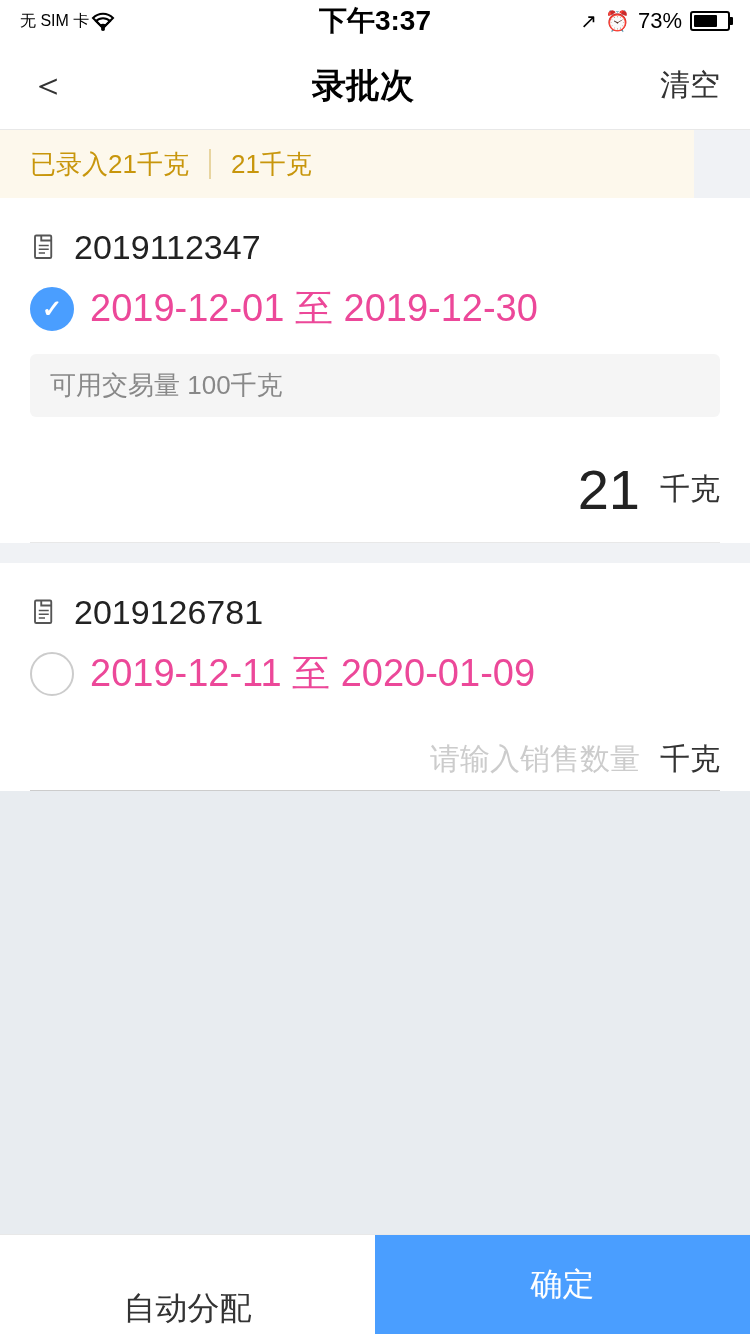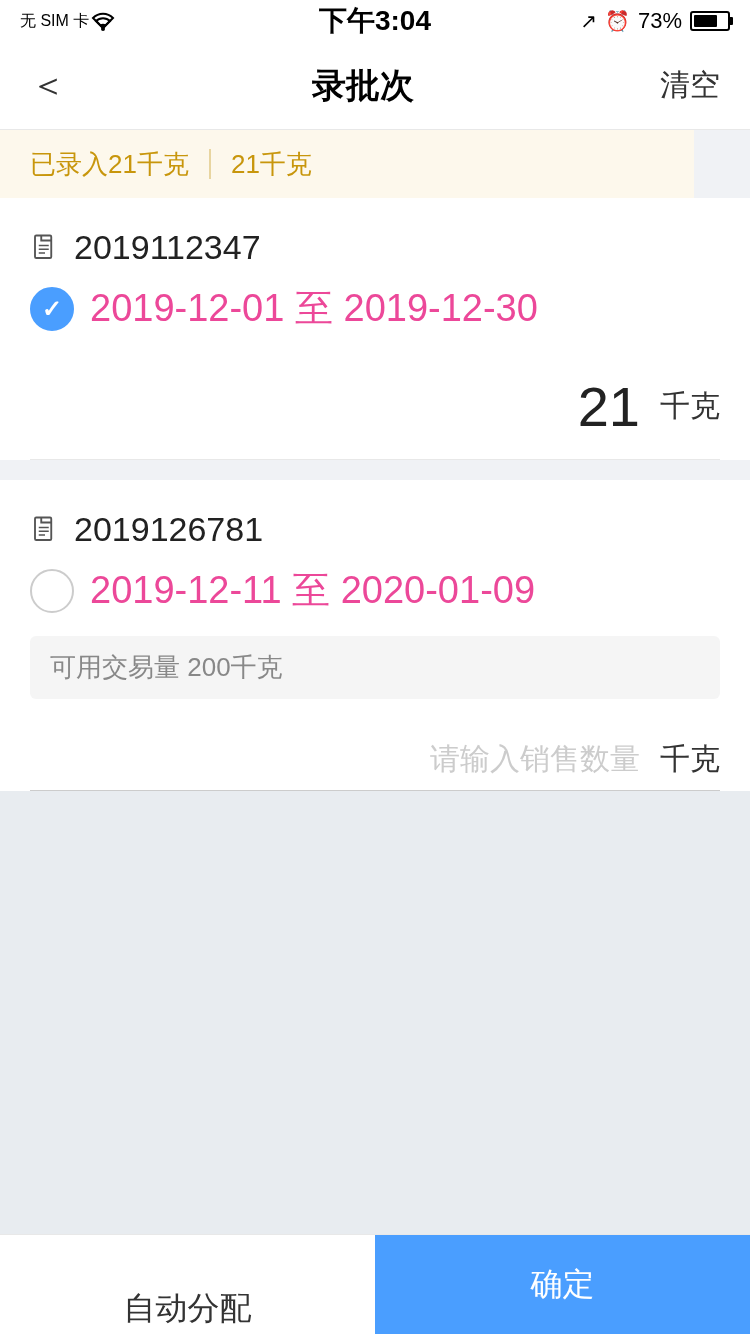--- a/index.html
+++ b/index.html
@@ -271,21 +271,21 @@
 <div class="status-bar">
   <div class="status-left">
     <span>无 SIM 卡</span>
     <svg width="28" height="22" viewBox="0 0 28 22">
       <path d="M14 18l3-3a4 4 0 00-6 0l3 3z" fill="#000"></path>
       <path d="M14 18L7 11a10 10 0 0114 0L14 18z" fill="none" stroke="#000" stroke-width="2"></path>
       <path d="M14 18L4 8a14 14 0 0120 0L14 18z" fill="none" stroke="#000" stroke-width="2"></path>
       <circle cx="14" cy="19" r="2" fill="#000"></circle>
     </svg>
   </div>
-  <div class="status-center">下午3:04</div>
+  <div class="status-center">下午3:37</div>
   <div class="status-right">
     <span style="font-size:20px;">↗</span>
     <span style="font-size:20px;">⏰</span>
     <span>73%</span>
     <div class="battery-icon">
       <div class="battery-fill"></div>
     </div>
   </div>
 </div>
 
@@ -313,20 +313,23 @@
     <span class="batch-number">2019112347</span>
   </div>
 
   <div class="batch-date-row">
     <div class="radio-circle checked">
       <span class="radio-check">✓</span>
     </div>
     <span class="batch-date">2019-12-01 至 2019-12-30</span>
   </div>
 
+  <div class="available-box">
+    <span class="available-text">可用交易量 100千克</span>
+  </div>
 
   <div class="quantity-row">
     <span class="quantity-value" style="cursor:text;">21</span>
     <span class="quantity-unit">千克</span>
   </div>
 </div>
 
 <div class="card-separator"></div>
 
 <div class="batch-card">
@@ -340,23 +343,20 @@
     </svg>
     <span class="batch-number">2019126781</span>
   </div>
 
   <div class="batch-date-row">
     <div class="radio-circle">
     </div>
     <span class="batch-date">2019-12-11 至 2020-01-09</span>
   </div>
 
-  <div class="available-box">
-    <span class="available-text">可用交易量 200千克</span>
-  </div>
 
   <div class="quantity-row input-underline" style="padding-bottom:10px;">
     <span class="quantity-input-placeholder" style="cursor:text;">请输入销售数量</span>
     <span class="quantity-unit">千克</span>
   </div>
 </div>
 
 <div class="large-bg"></div>
 
 <div class="bottom-buttons">

